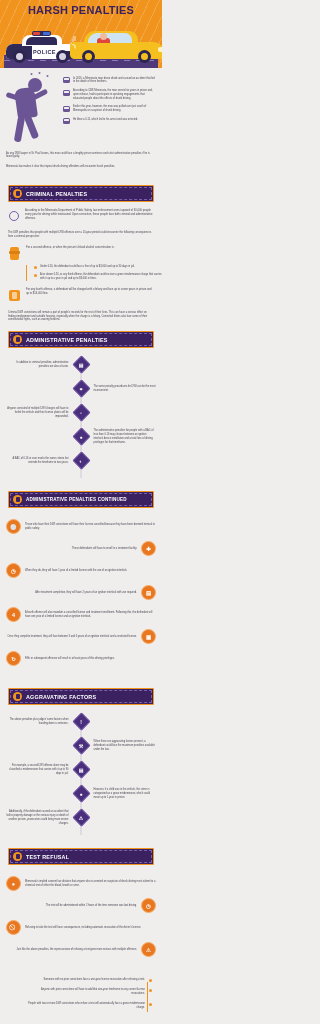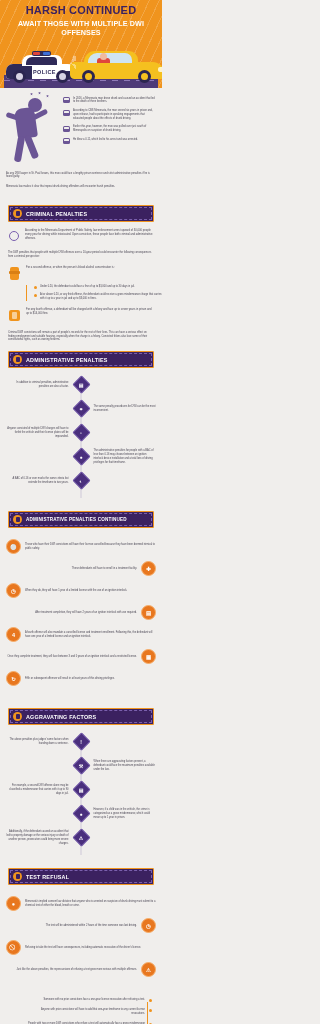--- a/index.html
+++ b/index.html
@@ -200,22 +200,21 @@
   .brk-dot { flex:0 0 3px; width:3px; height:3px; border-radius:50%;
     background:#f0941e; margin-top:1px; }
 </style>
 </head>
 <body>
 
 <div class="page">
 
   <div class="hero">
     <div class="hero-streaks"></div>
-    <div class="hero-title">HARSH CONTINUED</div>
-    <div class="hero-sub">AWAIT THOSE WITH MULTIPLE DWI OFFENSES</div>
+    <div class="hero-title">HARSH PENALTIES</div>
 
     <div class="scene">
       <div class="road"></div>
 
       <div class="pcar">
         <div class="pcar-body"></div>
         <div class="pcar-dark"></div>
         <div class="pcar-dark2"></div>
         <div class="pcar-cab"></div>
         <div class="pcar-win"></div>

